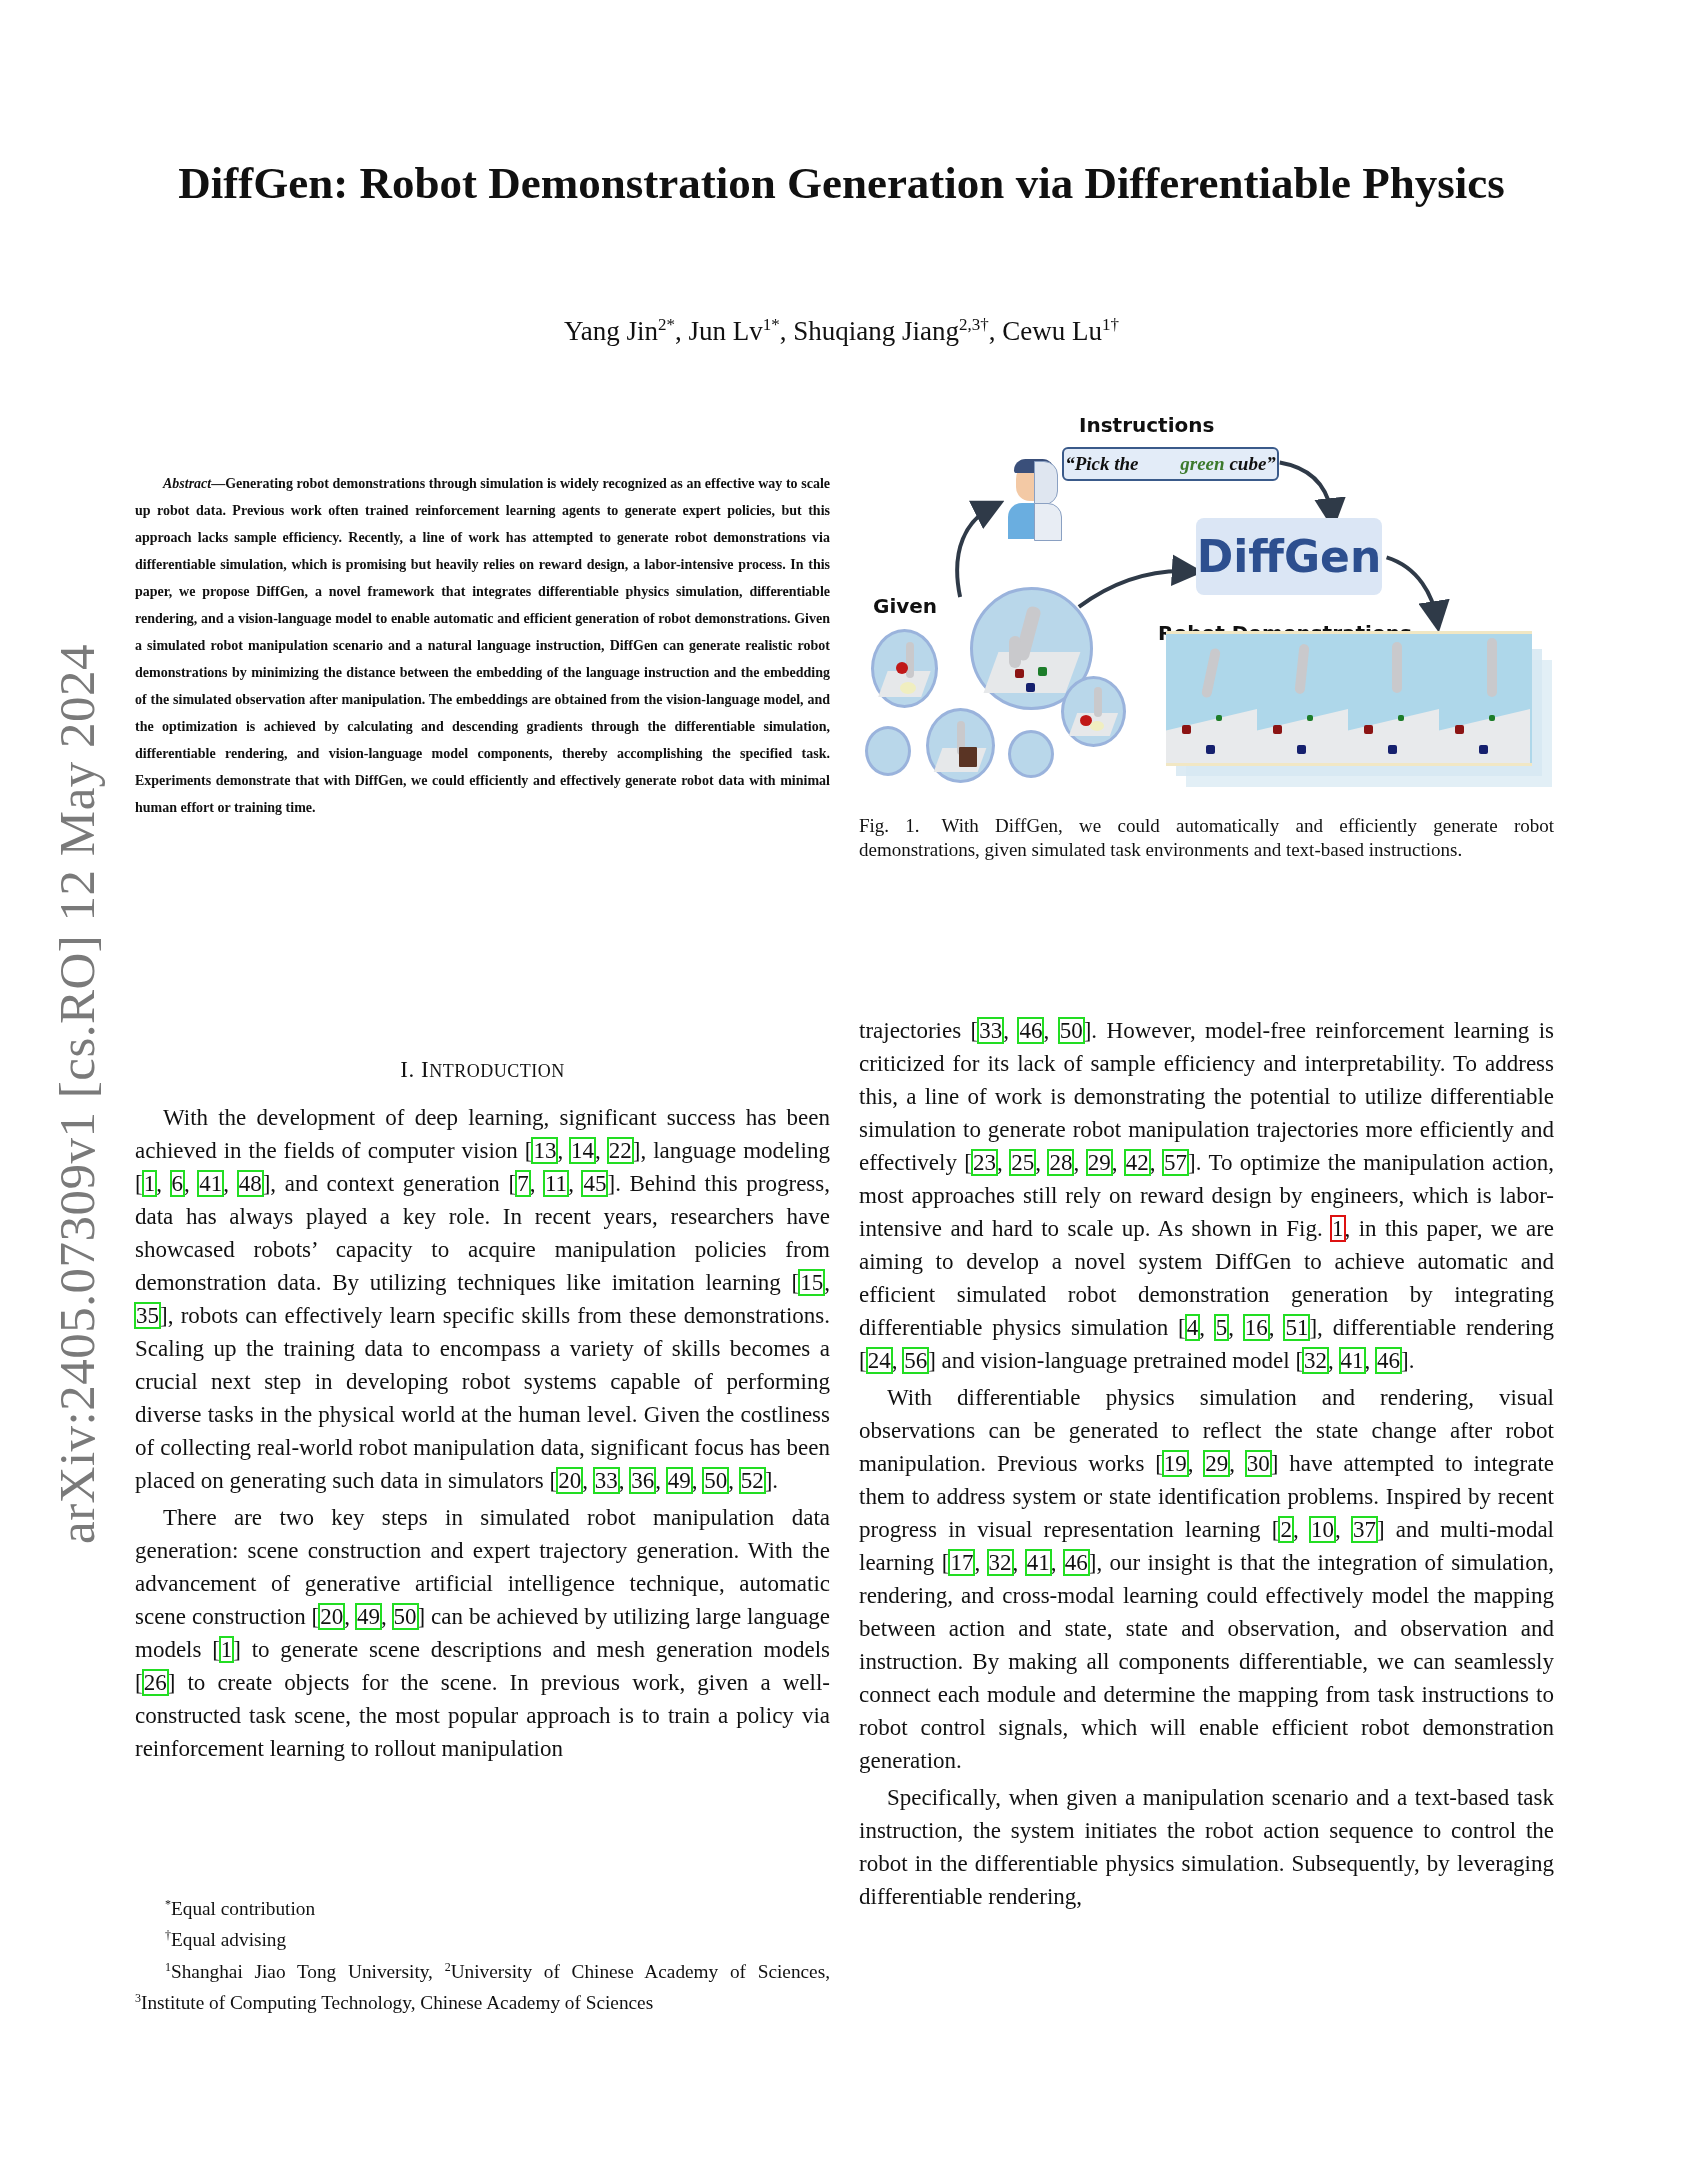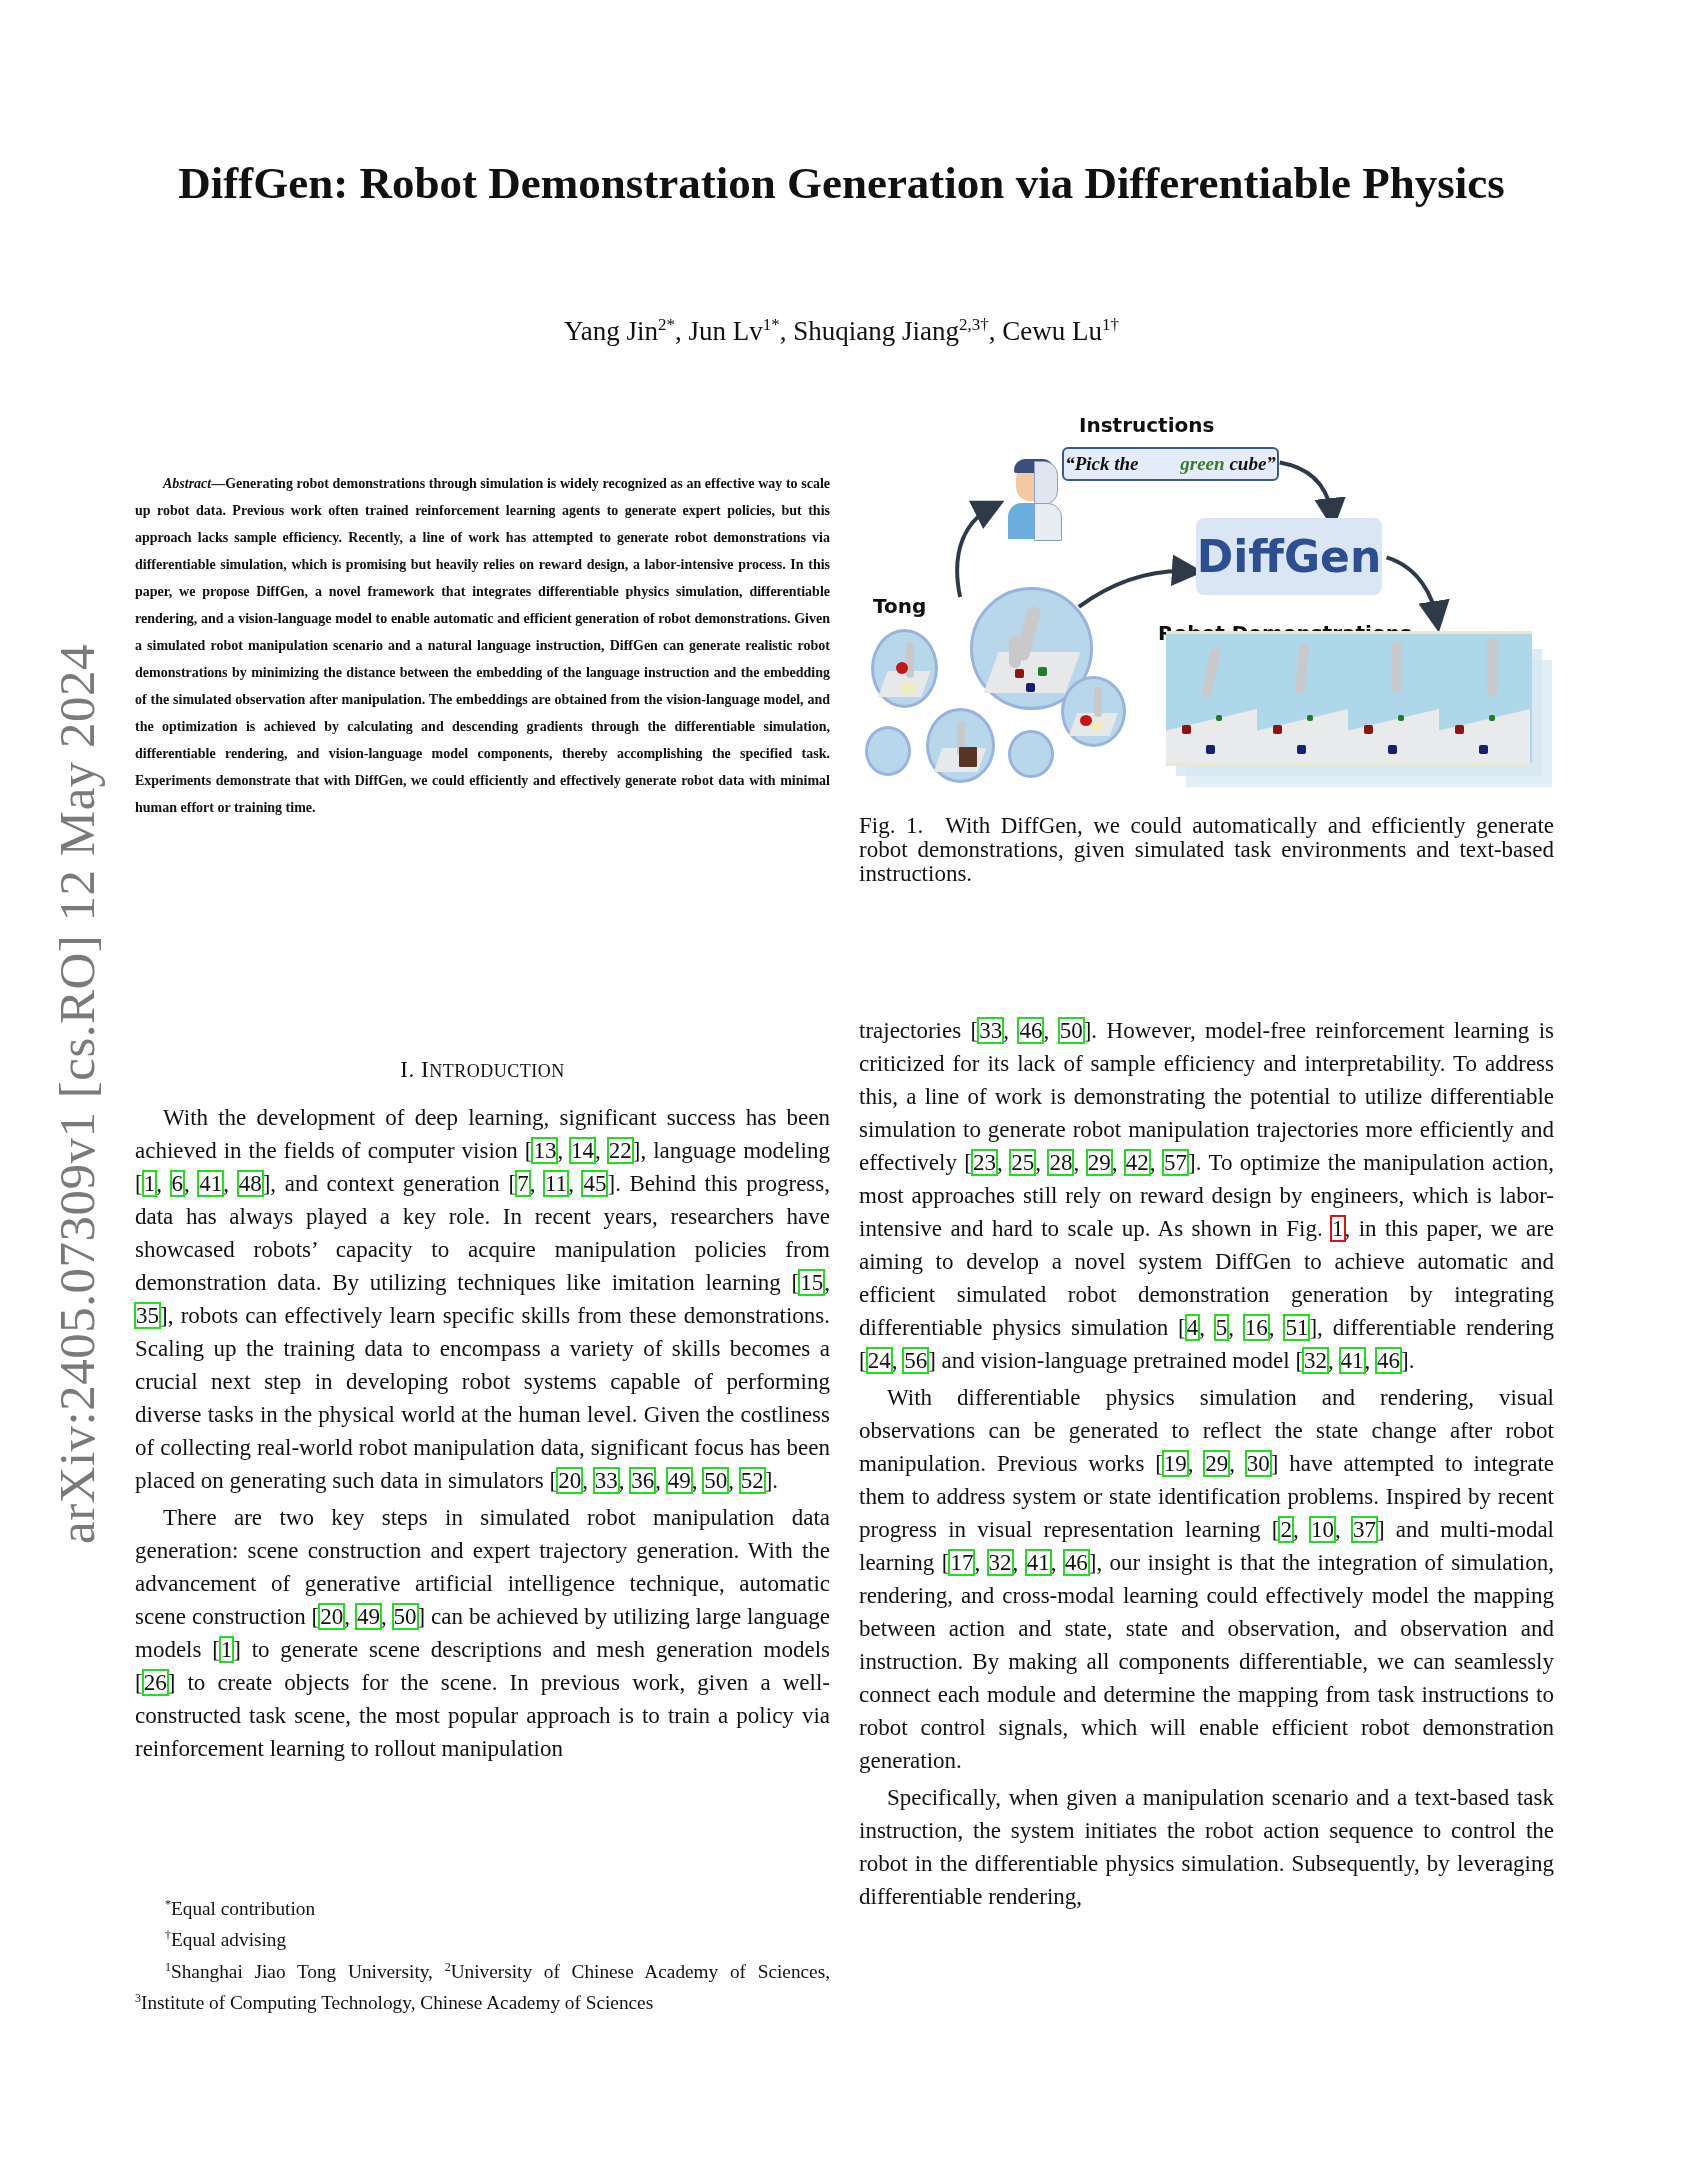--- a/index.html
+++ b/index.html
@@ -59,21 +59,21 @@
   .bubble .floor { position: absolute; left: 15%; bottom: 12%; width: 70%; height: 35%;
                    background: #e6e8ea; transform: skewX(-20deg); }
   .bubble .arm { position: absolute; background: #c9c9cc; border-radius: 6px; }
   .cube { position: absolute; width: 9px; height: 9px; border-radius: 2px; }
   .demo-strip { position: absolute; left: 307px; top: 220px; width: 366px; height: 129px;
                 background: #aed7ea; border-top: 3px solid #f1e7c4; border-bottom: 3px solid #f1e7c4; }
   .demo-back { position: absolute; background: #d6e8f2; }
   .demo-frame { position: absolute; top: 0; width: 91px; height: 129px; }
   .demo-frame .tbl { position: absolute; left: 0; bottom: 0; width: 91px; height: 54px;
                      background: #e8eaec; clip-path: polygon(0 40%, 100% 0, 100% 100%, 0 100%); }
-  .caption { position: absolute; left: 859px; top: 814px; width: 695px; font-size: 23px;
+  .caption { position: absolute; left: 859px; top: 814px; width: 695px; font-size: 19px;
              line-height: 24px; text-align: justify; }
   .caption .figno { margin-right: 22px; }
 </style>
 </head>
 <body>
 
 <div class="arxiv-stamp">arXiv:2405.07309v1  [cs.RO]  12 May 2024</div>
 
 <div class="title">
   <div>DiffGen: Robot Demonstration Generation via Differentiable Physics</div>
@@ -126,21 +126,21 @@
   <div style="position:absolute;left:149px;top:50px;width:55px;height:77px">
     <div style="position:absolute;left:8px;top:0;width:36px;height:40px;border-radius:18px 18px 14px 14px;background:#f3c9a5"></div>
     <div style="position:absolute;left:6px;top:-2px;width:40px;height:14px;border-radius:18px 18px 4px 4px;background:#3a4f7a"></div>
     <div style="position:absolute;left:26px;top:0;width:22px;height:42px;border-radius:0 14px 14px 0;background:#dfe6f0;border:1px solid #8aa0c2"></div>
     <div style="position:absolute;left:0;top:42px;width:51px;height:36px;border-radius:14px 14px 0 0;background:#6aaee0"></div>
     <div style="position:absolute;left:26px;top:42px;width:26px;height:36px;border-radius:0 14px 0 0;background:#e8edf4;border:1px solid #8aa0c2"></div>
   </div>
 
   <div class="diffgen-box">DiffGen</div>
 
-  <div class="fig-label" style="left:14px;top:183px;font-size:20px">Tong</div>
+  <div class="fig-label" style="left:14px;top:183px;font-size:20px">Given</div>
 
   <div class="bubble" style="left:111px;top:176px;width:117px;height:117px">
     <div class="floor"></div>
     <div class="arm" style="left:48px;top:16px;width:14px;height:55px;transform:rotate(15deg)"></div>
     <div class="arm" style="left:36px;top:46px;width:12px;height:32px"></div>
     <div class="cube" style="left:42px;top:79px;background:#8b1414"></div>
     <div class="cube" style="left:65px;top:77px;background:#1c7d2a"></div>
     <div class="cube" style="left:53px;top:93px;background:#15206e"></div>
   </div>
   <div class="bubble" style="left:12px;top:218px;width:61px;height:73px">

